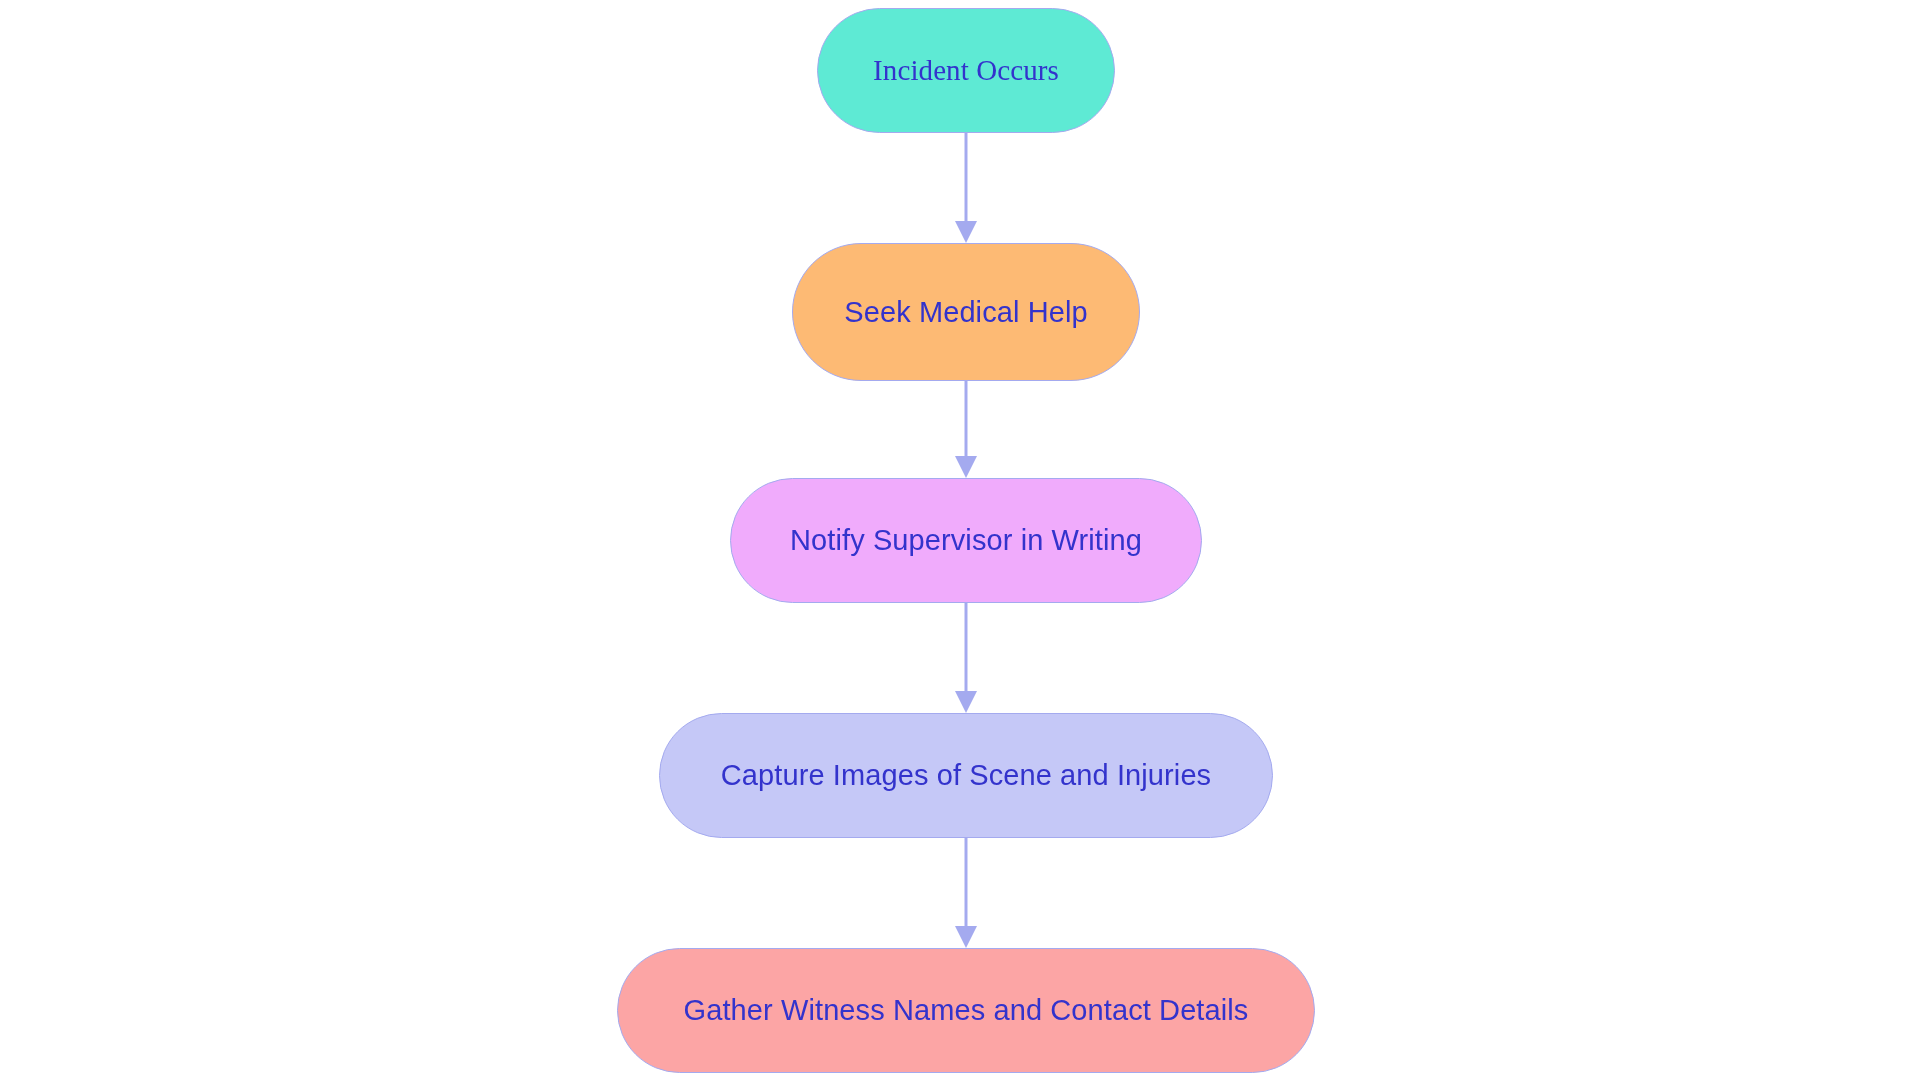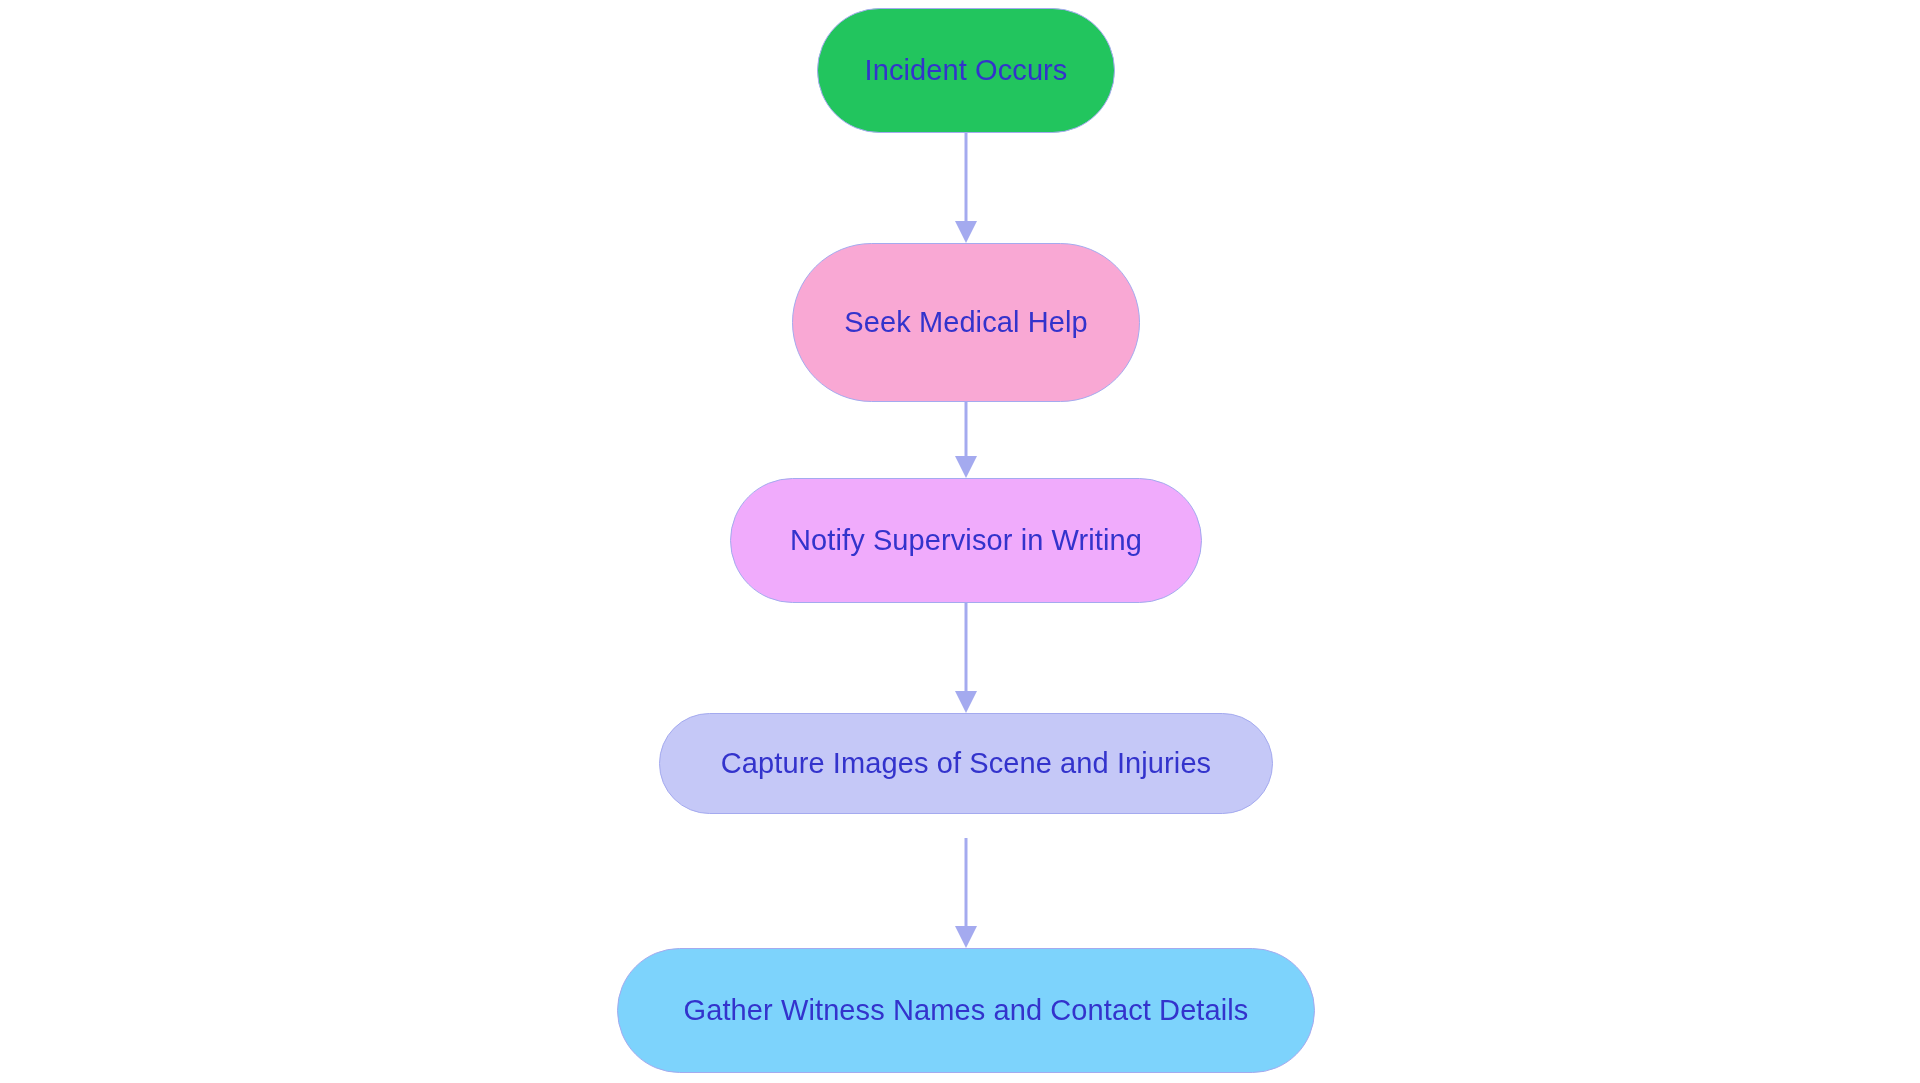--- a/index.html
+++ b/index.html
@@ -77,28 +77,28 @@
         <line x1="15" y1="0" x2="15" y2="90" stroke="#a4aaef" stroke-width="3"></line>
         <polygon points="4,88 26,88 15,110" fill="#a4aaef"></polygon>
       </svg>
     </div>
     <div class="connector" style="left: 966px; top: 838px; width: 30px; height: 110px;">
       <svg width="30" height="110" viewBox="0 0 30 110">
         <line x1="15" y1="0" x2="15" y2="90" stroke="#a4aaef" stroke-width="3"></line>
         <polygon points="4,88 26,88 15,110" fill="#a4aaef"></polygon>
       </svg>
     </div>
-    <div class="node" style="left: 966px; top: 8px; width: 298px; height: 125px; background: #22c55e; border-color: rgb(164, 170, 239);">
+    <div class="node" style="left: 966px; top: 8px; width: 298px; height: 125px; background: #5eead4; border-color: rgb(164, 170, 239); font-family: Liberation Serif, serif;">
       <span class="node-label" style="color: rgb(51, 51, 204);">Incident Occurs</span>
     </div>
-    <div class="node" style="left: 966px; top: 243px; width: 348px; height: 159px; background: #f9a8d4; border-color: rgb(164, 170, 239);">
+    <div class="node" style="left: 966px; top: 243px; width: 348px; height: 138px; background: #fdba74; border-color: rgb(164, 170, 239);">
       <span class="node-label" style="color: rgb(51, 51, 204);">Seek Medical Help</span>
     </div>
     <div class="node" style="left: 966px; top: 478px; width: 472px; height: 125px; background: #f0abfc; border-color: rgb(164, 170, 239);">
       <span class="node-label" style="color: rgb(51, 51, 204);">Notify Supervisor in Writing</span>
     </div>
-    <div class="node" style="left: 966px; top: 713px; width: 614px; height: 101px; background: rgb(197, 200, 247); border-color: rgb(164, 170, 239);">
+    <div class="node" style="left: 966px; top: 713px; width: 614px; height: 125px; background: rgb(197, 200, 247); border-color: rgb(164, 170, 239);">
       <span class="node-label" style="color: rgb(51, 51, 204);">Capture Images of Scene and Injuries</span>
     </div>
-    <div class="node" style="left: 966px; top: 948px; width: 698px; height: 125px; background: #7dd3fc; border-color: rgb(164, 170, 239);">
+    <div class="node" style="left: 966px; top: 948px; width: 698px; height: 125px; background: #fca5a5; border-color: rgb(164, 170, 239);">
       <span class="node-label" style="color: rgb(51, 51, 204);">Gather Witness Names and Contact Details</span>
     </div>
   </div>
 
 </body></html>

